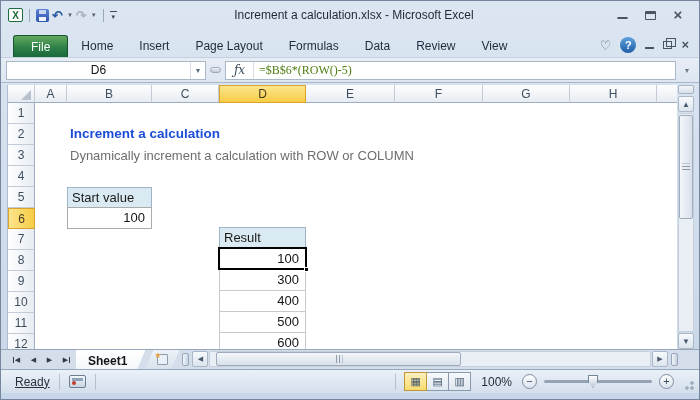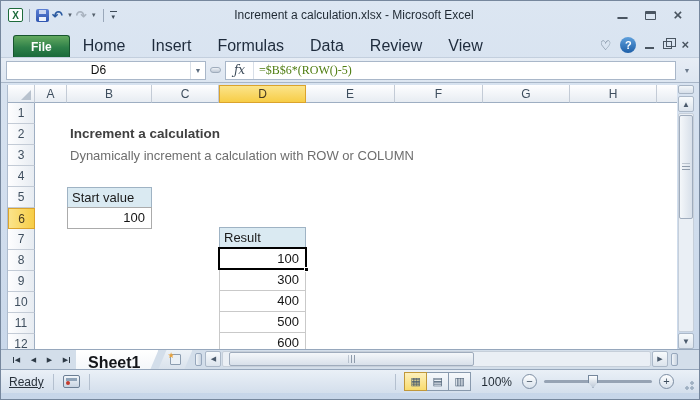--- a/index.html
+++ b/index.html
@@ -26,22 +26,22 @@
   .win-title{position:absolute;left:0;right:0;text-align:center;font-size:12px;color:#1F2933;padding-left:8px;}
   .win-controls{margin-left:auto;display:flex;align-items:center;gap:14px;margin-right:14px;z-index:2;}
   .wc{display:flex;align-items:center;justify-content:center;width:14px;height:12px;color:#4A5561;}
   .wc-min{width:11px;height:3px;background:transparent;border:1.5px solid #4A5561;border-radius:1px;margin-top:5px;height:1px;}
   .wc-max{width:11px;height:9px;border:1.5px solid #4A5561;border-top:3px solid #4A5561;border-radius:1px;}
   .wc-close{font-size:15px;font-weight:bold;line-height:10px;}
   
   .tabrow{height:28px;display:flex;align-items:flex-end;flex:none;position:relative;}
   .file-tab{margin-left:12px;height:22px;padding:0 17px;border-radius:3px 3px 0 0;
     background:linear-gradient(#63A95F,#2E8049 55%,#1A6A3B);border:1px solid #17552F;border-bottom:none;
-    color:#fff;font-size:12px;font-weight:bold;display:flex;align-items:center;}
-  .rtab{height:22px;padding:0 13px;font-size:16px;color:#1E2B3C;display:flex;align-items:center;}
+    color:#fff;font-size:12px;font-weight:normal;display:flex;align-items:center;}
+  .rtab{height:22px;padding:0 13px;font-size:12px;color:#1E2B3C;display:flex;align-items:center;}
   .ribbon-right{margin-left:auto;display:flex;align-items:center;gap:9px;margin-right:10px;margin-bottom:4px;}
   .heart{color:#5E7185;font-size:13px;line-height:1;}
   .helpbtn{width:16px;height:16px;border-radius:50%;background:linear-gradient(#5FA0DC,#1E5FA8);
     color:#fff;font-size:11px;font-weight:bold;display:flex;align-items:center;justify-content:center;}
   .dc{display:flex;align-items:center;justify-content:center;color:#4A5561;}
   .dc-min{width:9px;height:1px;border:1px solid #4A5561;margin-top:6px;}
   .dc-restore{width:9px;height:8px;border:1.5px solid #4A5561;position:relative;background:transparent;}
   .dc-restore::after{content:'';position:absolute;left:2px;top:-4px;width:8px;height:7px;border:1.5px solid #4A5561;background:transparent;}
   .dc-close{font-size:13px;font-weight:bold;line-height:10px;}
   
@@ -68,21 +68,21 @@
   .corner{width:27px;position:relative;}
   .corner::after{content:'';position:absolute;right:3px;bottom:2px;border-style:solid;border-width:0 0 10px 10px;border-color:transparent transparent #B8C2CE transparent;}
   .colh-fill{flex:1;border-right:none;}
   .gridbody{flex:1;display:flex;position:relative;overflow:hidden;}
   .rowheaders{width:27px;flex:none;display:flex;flex-direction:column;}
   .rowh{height:21px;flex:none;border-bottom:1px solid #C3CBD6;border-right:1px solid #9EAEC2;
     background:linear-gradient(90deg,#FEFEFF,#E7ECF2);color:#3E4E5E;font-size:12px;
     display:flex;align-items:center;justify-content:center;}
   .rowh.sel{background:linear-gradient(90deg,#FBE48B,#F7CD46);border:1px solid #DBA32C;color:#45391F;}
   .cellarea{position:absolute;left:27px;top:0;right:0;bottom:0;background:#fff;}
-  .celltitle{position:absolute;left:35px;top:23px;font-size:13.5px;font-weight:bold;color:#404040;white-space:nowrap;}
+  .celltitle{position:absolute;left:35px;top:23px;font-size:13.5px;font-weight:bold;color:#1d4ed8;white-space:nowrap;}
   .cellsub{position:absolute;left:35px;top:45px;font-size:13px;color:#6E6E6E;white-space:nowrap;}
   .sv-block{position:absolute;left:32px;top:84px;width:85px;}
   .res-block{position:absolute;left:184px;top:84px;width:87px;margin-top:40px;}
   .hdrcell{height:21px;border:1px solid #9FB3C4;background:#DAEAF2;font-size:13px;color:#1A1A1A;padding:2px 4px;}
   .valcell{height:22px;margin-top:-1px;border:1px solid #ABABAB;background:#fff;font-size:13px;color:#141414;text-align:right;padding:2px 6px;}
   .rescell{height:22px;margin-top:-1px;border:1px solid #C9C9C9;background:#fff;font-size:13px;color:#141414;text-align:right;padding:2px 6px;position:relative;}
   .rescell.sel{border:2px solid #000;margin:-1px -1px 0 -1px;height:23px;z-index:2;}
   .fillhandle{position:absolute;right:-4px;bottom:-4px;width:5px;height:5px;background:#000;border:1px solid #fff;}
   
   .vscroll{width:18px;flex:none;display:flex;flex-direction:column;padding:0 1px;background:transparent;}
@@ -97,37 +97,37 @@
   .grip-v{position:absolute;left:50%;top:50%;width:7px;height:8px;transform:translate(-50%,-50%);
     background:repeating-linear-gradient(90deg,#8E9BAB 0 1px,transparent 1px 3px);}
   
   .tabsrow{height:20px;flex:none;display:flex;align-items:stretch;background:#D3DEEA;border-top:1px solid #96A7BC;padding-left:6px;}
   .navbtns{display:flex;align-items:center;gap:1px;padding:0 3px;}
   .navb{width:15px;height:16px;display:flex;align-items:center;justify-content:center;font-size:7px;color:#2E3A46;position:relative;}
   .navb.first::before{content:'';position:absolute;left:3px;top:5px;bottom:5px;width:1px;background:#2E3A46;}
   .navb.last::after{content:'';position:absolute;right:3px;top:5px;bottom:5px;width:1px;background:#2E3A46;}
   .sheettab{background:linear-gradient(#FFFFFF,#F4F7FA);border-top:1px solid #fff;
     clip-path:polygon(0 0,100% 0,calc(100% - 8px) 100%,0 100%);
-    font-size:16px;font-weight:bold;color:#14161A;padding:3px 18px 0 12px;}
+    font-size:12px;font-weight:bold;color:#14161A;padding:3px 18px 0 12px;}
   .inserttab{width:34px;background:linear-gradient(#EDF2F7,#D9E2EC);
     clip-path:polygon(8px 0,100% 0,calc(100% - 8px) 100%,0 100%);position:relative;}
   .inserttab .page{position:absolute;left:12px;top:4px;width:11px;height:11px;background:#EAF0F6;border:1px solid #8C9DB0;border-radius:1px;}
   .inserttab .star{position:absolute;left:9px;top:1px;font-size:8px;color:#E8A33D;}
   .tabsplit{width:7px;margin:3px 3px;background:linear-gradient(90deg,#F1F5F9,#C8D3E0);border:1px solid #96A7BC;border-radius:2px;}
   .hscroll{flex:1;display:flex;align-items:stretch;padding:1px 0 2px;}
   .hbtn{width:16px;background:linear-gradient(#F7FAFC,#DCE4ED);border:1px solid #ABB8C8;border-radius:2px;
     display:flex;align-items:center;justify-content:center;font-size:7px;color:#4A5A6C;}
   .htrack{flex:1;background:#EAEFF5;border:1px solid #C6CFDA;border-radius:2px;position:relative;margin:0 1px;}
   .hthumb{position:absolute;top:0;bottom:0;left:6px;width:245px;background:linear-gradient(#F4F7FA,#D8E0EA);
     border:1px solid #9FACBD;border-radius:2px;}
   .undervscroll{width:18px;flex:none;}
   
   .statusbar{height:24px;flex:none;display:flex;align-items:center;background:linear-gradient(#EAF0F7,#D4DFEC);
     border-top:1px solid #96A7BC;font-size:12px;color:#29323C;}
-  .ready{margin-left:8px;text-decoration:underline;}
+  .ready{margin-left:14px;text-decoration:underline;}
   .sep{width:1px;height:16px;background:#B4C0CF;margin:0 9px;}
   .macrobtn{width:17px;height:13px;border:1px solid #6B7E94;border-radius:2px;background:linear-gradient(#F2F6FA,#C8D4E2);position:relative;}
   .macrobtn::before{content:'';position:absolute;left:2px;top:2px;right:2px;height:3px;background:#8FA3B8;}
   .macrobtn::after{content:'';position:absolute;left:2px;bottom:2px;width:4px;height:4px;border-radius:50%;background:#C23B2E;}
   .sb-right{margin-left:auto;display:flex;align-items:center;}
   .viewbtns{display:flex;}
   .viewbtn{width:23px;height:19px;border:1px solid #8899AD;margin-left:-1px;background:linear-gradient(#F6F9FC,#DFE7F0);
     display:flex;align-items:center;justify-content:center;font-size:11px;color:#44586E;}
   .viewbtn.sel{background:linear-gradient(#FDF0BD,#F9DC6E);border-color:#C0983B;position:relative;z-index:1;}
   .zoomlabel{margin:0 10px;color:#1F2933;}
@@ -173,20 +173,21 @@
           <span class="wc-max"></span>
         </span>
       <span class="wc wc-close">×</span>
     </div>
   </div>
 
   <div class="tabrow">
     <div class="file-tab">File</div>
     <div class="rtab">Home</div>
     <div class="rtab">Insert</div>
+    <div class="rtab">Page Layout</div>
     <div class="rtab">Formulas</div>
     <div class="rtab">Data</div>
     <div class="rtab">Review</div>
     <div class="rtab">View</div>
     <div class="ribbon-right">
       <span class="heart">♡</span>
       <span class="helpbtn">?</span>
       <span class="dc">
           <span class="dc-min"></span>
         </span>

